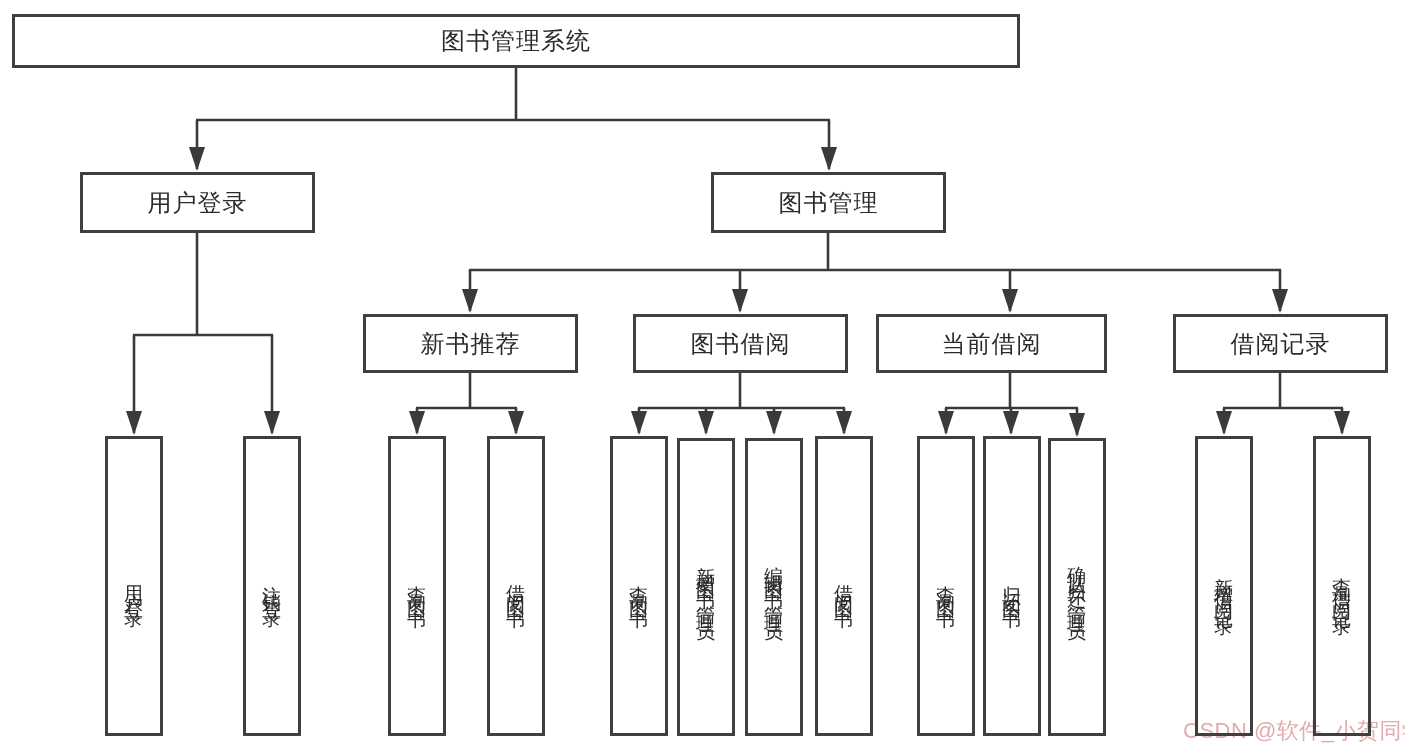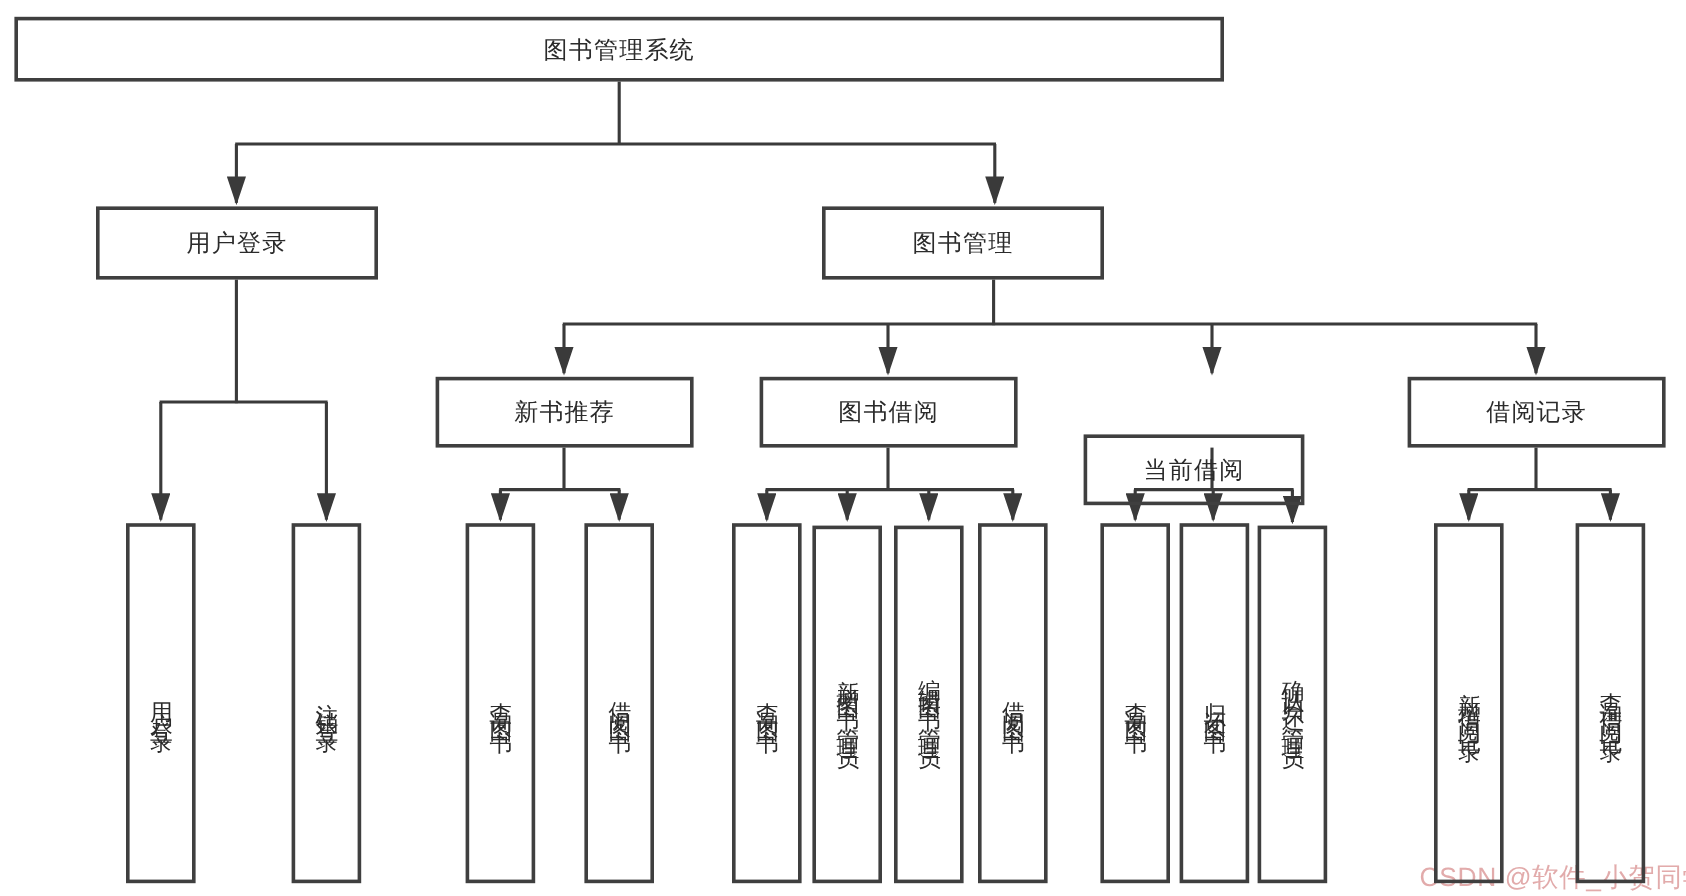--- a/index.html
+++ b/index.html
@@ -22,21 +22,21 @@
   .conn marker path{fill:var(--line);}
   .node{
     position:absolute;
     border:3px solid var(--box_border);
     background:transparent;
     display:flex;align-items:center;justify-content:center;
     box-sizing:border-box;
     color:var(--text);
     z-index:3;
   }
-  .h-node{font-size:20px;letter-spacing:1px;}
+  .h-node{font-size:24px;letter-spacing:1px;}
   .v-node span{
     writing-mode:vertical-rl;
     text-orientation:mixed;
     font-size:19px;
     letter-spacing:8px;
     line-height:1;
     white-space:nowrap;
   }
   .watermark{
     position:absolute;
@@ -101,31 +101,31 @@
     <line x1="1342" y1="408" x2="1342" y2="433" marker-end="url(#arrow)"></line>
   </svg>
 
   <div class="node h-node" style="left:12px;top:14px;width:1008px;height:54px;">
     <span>图书管理系统</span>
   </div>
 
   <div class="node h-node" style="left:80px;top:172px;width:235px;height:61px;">
     <span>用户登录</span>
   </div>
-  <div class="node h-node" style="left:685px;top:172px;width:235px;height:61px;">
+  <div class="node h-node" style="left:711px;top:172px;width:235px;height:61px;">
     <span>图书管理</span>
   </div>
 
   <div class="node h-node" style="left:633px;top:314px;width:215px;height:59px;">
     <span>图书借阅</span>
   </div>
   <div class="node h-node" style="left:363px;top:314px;width:215px;height:59px;">
     <span>新书推荐</span>
   </div>
-  <div class="node h-node" style="left:903px;top:314px;width:184px;height:59px;margin-top:48px;">
+  <div class="node h-node" style="left:876px;top:314px;width:231px;height:59px;">
     <span>当前借阅</span>
   </div>
   <div class="node h-node" style="left:1173px;top:314px;width:215px;height:59px;">
     <span>借阅记录</span>
   </div>
 
   <div class="node v-node" style="left:105px;top:436px;width:58px;height:300px;">
     <span>用户登录</span>
   </div>
   <div class="node v-node" style="left:243px;top:436px;width:58px;height:300px;">

